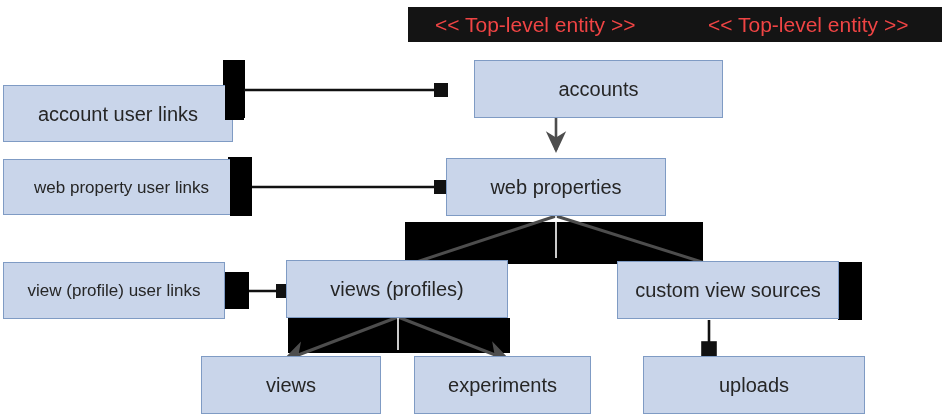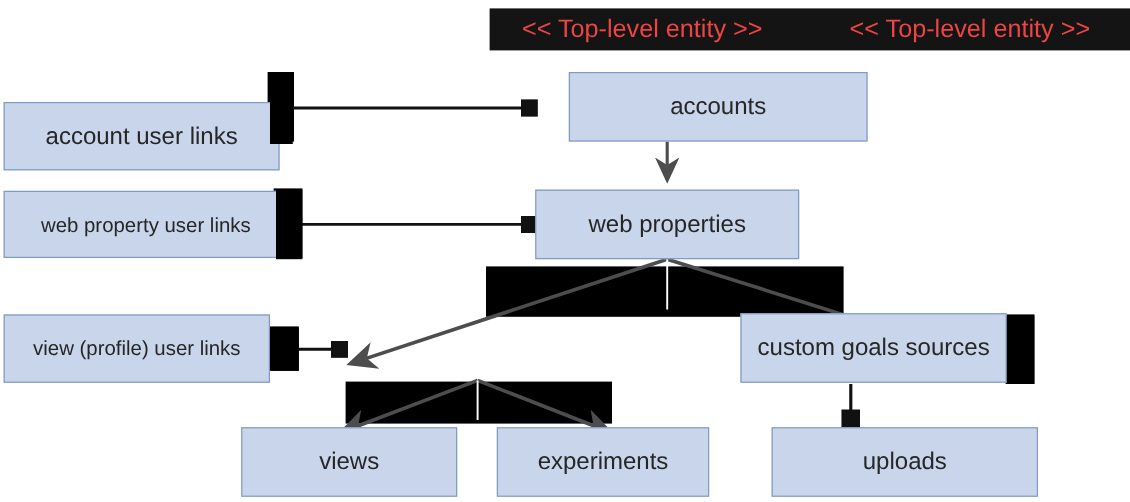--- a/index.html
+++ b/index.html
@@ -127,23 +127,26 @@
   </div>
 
   <div class="ent" style="left:446px; top:158px; width:220px; height:58px;align-items:center;">
     <span>web properties</span>
   </div>
 
   <div class="ent small" style="left:3px; top:262px; width:222px; height:57px;">
     <span>view (profile) user links</span>
   </div>
 
+  <div class="ent" style="left:286px; top:260px; width:222px; height:58px;">
+    <span>views (profiles)</span>
+  </div>
 
   <div class="ent" style="left:617px; top:261px; width:222px; height:58px;">
-    <span>custom goals sources</span>
+    <span>custom view sources</span>
   </div>
 
   <div class="ent" style="left:201px; top:356px; width:180px; height:58px;">
     <span>views</span>
   </div>
 
   <div class="ent" style="left:414px; top:356px; width:177px; height:58px;">
     <span>experiments</span>
   </div>
 

